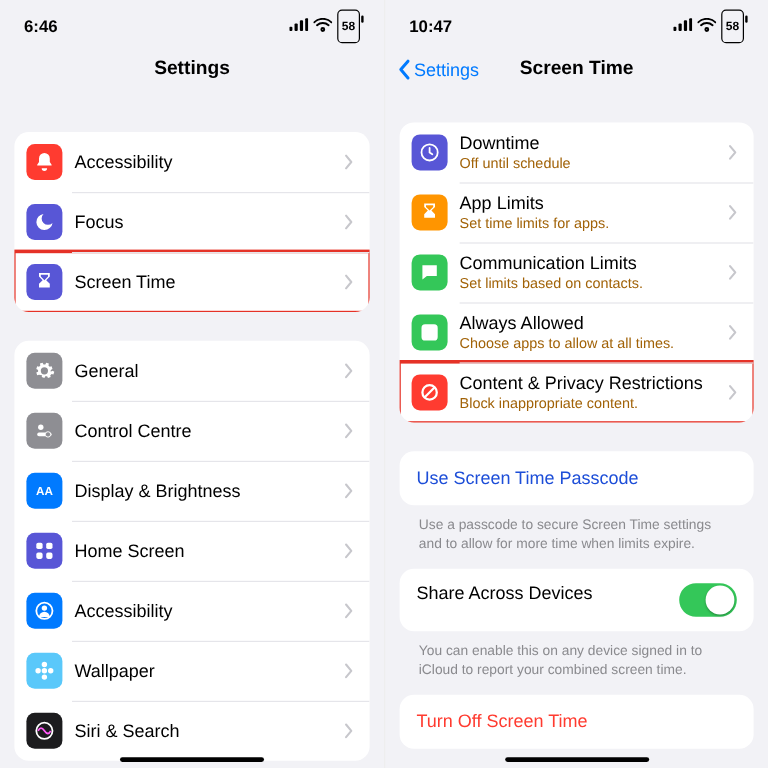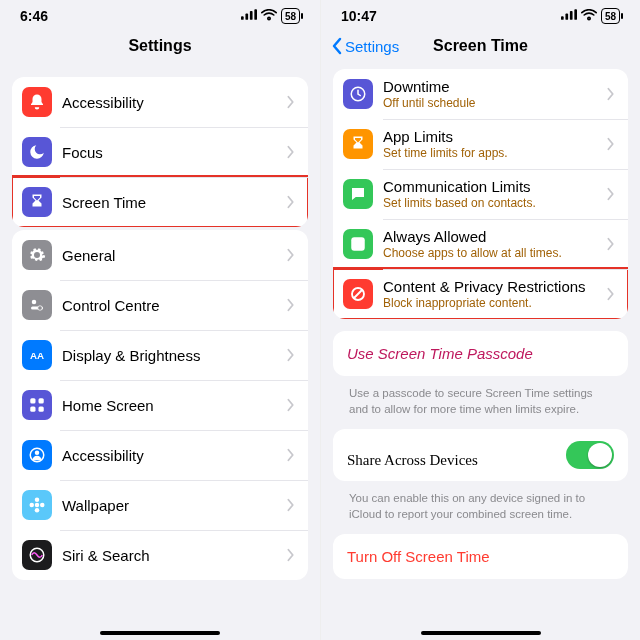--- a/index.html
+++ b/index.html
@@ -4,57 +4,57 @@
 <style>
   * { box-sizing: border-box; margin: 0; padding: 0; }
   body { font-family: -apple-system, "Helvetica Neue", Helvetica, Arial, sans-serif; background: #fff; width: 640px; height: 640px; overflow: hidden; }
   .dual { display: flex; width: 640px; height: 640px; }
   .phone { width: 320px; height: 640px; background: #f2f2f6; position: relative; overflow: hidden; }
   .phone + .phone { border-left: 1px solid #eee; }
   
   .status { display: flex; justify-content: space-between; align-items: center; padding: 8px 20px 2px; font-size: 14px; font-weight: 700; }
   .status .right { display:flex; align-items:center; gap:4px; font-size:12px; }
   .sb-signal, .sb-wifi { display:inline-block; }
-  .battery { display:inline-flex; align-items:center; border:1.5px solid #000; border-radius:4px; padding:1px 3px; font-size:10px; font-weight:700; height:16px; position:relative;}
+  .battery { display:inline-flex; align-items:center; border:1.5px solid #000; border-radius:4px; padding:1px 3px; font-size:10px; font-weight:700; height:28px; position:relative;}
   .battery::after { content:""; position:absolute; right:-4px; top:4px; width:2px; height:6px; background:#000; border-radius:1px;}
   
   .nav { display:flex; align-items:center; justify-content:center; position:relative; height:40px; }
   .nav .title { font-size:16px; font-weight:600; }
   .nav .back { position:absolute; left:10px; display:flex; align-items:center; color:#007aff; font-size:15px; }
   .nav .back svg { margin-right:2px; }
   
   .content { padding: 8px 12px 0; }
-  .group { background:#fff; border-radius:12px; margin:3px 0; overflow:hidden; }
+  .group { background:#fff; border-radius:12px; margin:24px 0; overflow:hidden; }
   .row { display:flex; align-items:center; padding:10px 12px 10px 10px; position:relative; min-height:42px; }
   .row + .row::before { content:""; position:absolute; left:48px; right:0; top:0; height:1px; background:#e5e5ea; }
   .icon { width:30px; height:30px; border-radius:7px; display:flex; align-items:center; justify-content:center; margin-right:10px; flex-shrink:0; color:#fff; }
   .icon svg { width:18px; height:18px; }
   .row .txt { flex:1; display:flex; flex-direction:column; justify-content:center; }
   .row .label { font-size:15px; color:#000; }
   .row .sub { font-size:12px; color:#a16207; margin-top:1px; }
   .chev { color:#c7c7cc; flex-shrink:0; margin-left:6px; }
   .chev svg { width:10px; height:14px; display:block; }
   .link-row { padding:14px 14px; font-size:15px; }
-  .link-blue { color:#be185d;font-style:italic; }
+  .link-blue { color:#1d4ed8; }
   .link-red { color:#ff3b30; }
   .footer-note { font-size:11.5px; color:#8a8a8e; padding:6px 16px 0; line-height:1.35; }
   .toggle { width:48px; height:28px; border-radius:14px; background:#34c759; position:relative; flex-shrink:0; }
   .toggle::after { content:""; position:absolute; right:2px; top:2px; width:24px; height:24px; border-radius:50%; background:#fff; box-shadow:0 1px 2px rgba(0,0,0,.3); }
   
   .hl-red { outline:3px solid #e53227; outline-offset:-1px; }
   .home-ind { position:absolute; bottom:5px; left:50%; transform:translateX(-50%); width:120px; height:4px; border-radius:3px; background:#000; }
   
   .bg-red { background:#ff3b30; } .bg-pink{background:#ff2d55;} .bg-indigo{background:#5856d6;}
   .bg-gray{background:#8e8e93;} .bg-blue{background:#007aff;} .bg-teal{background:#5ac8fa;}
   .bg-green{background:#34c759;} .bg-orange{background:#ff9500;}
   .bg-black{background:#1c1c1e;}
   .row-two .label { font-size:15px; }
   .row-two { padding-top:9px; padding-bottom:9px; }
   .row-two + .row-two::before { left:50px; }
-  .switch-row { display:flex; align-items:flex-end; justify-content:space-between; padding:12px 14px;font-family:Liberation Serif, serif; }
+  .switch-row { display:flex; align-items:flex-start; justify-content:space-between; padding:12px 14px; }
   .switch-row .label { font-size:15px; }
   .group.tight { margin:12px 0 4px; }
   .phone.right-phone .content { padding-top:0; }
 </style>
 </head>
 <body>
 
 <svg width="0" height="0" style="position:absolute">
 <defs>
   <symbol id="i-chev" viewBox="0 0 10 16">

